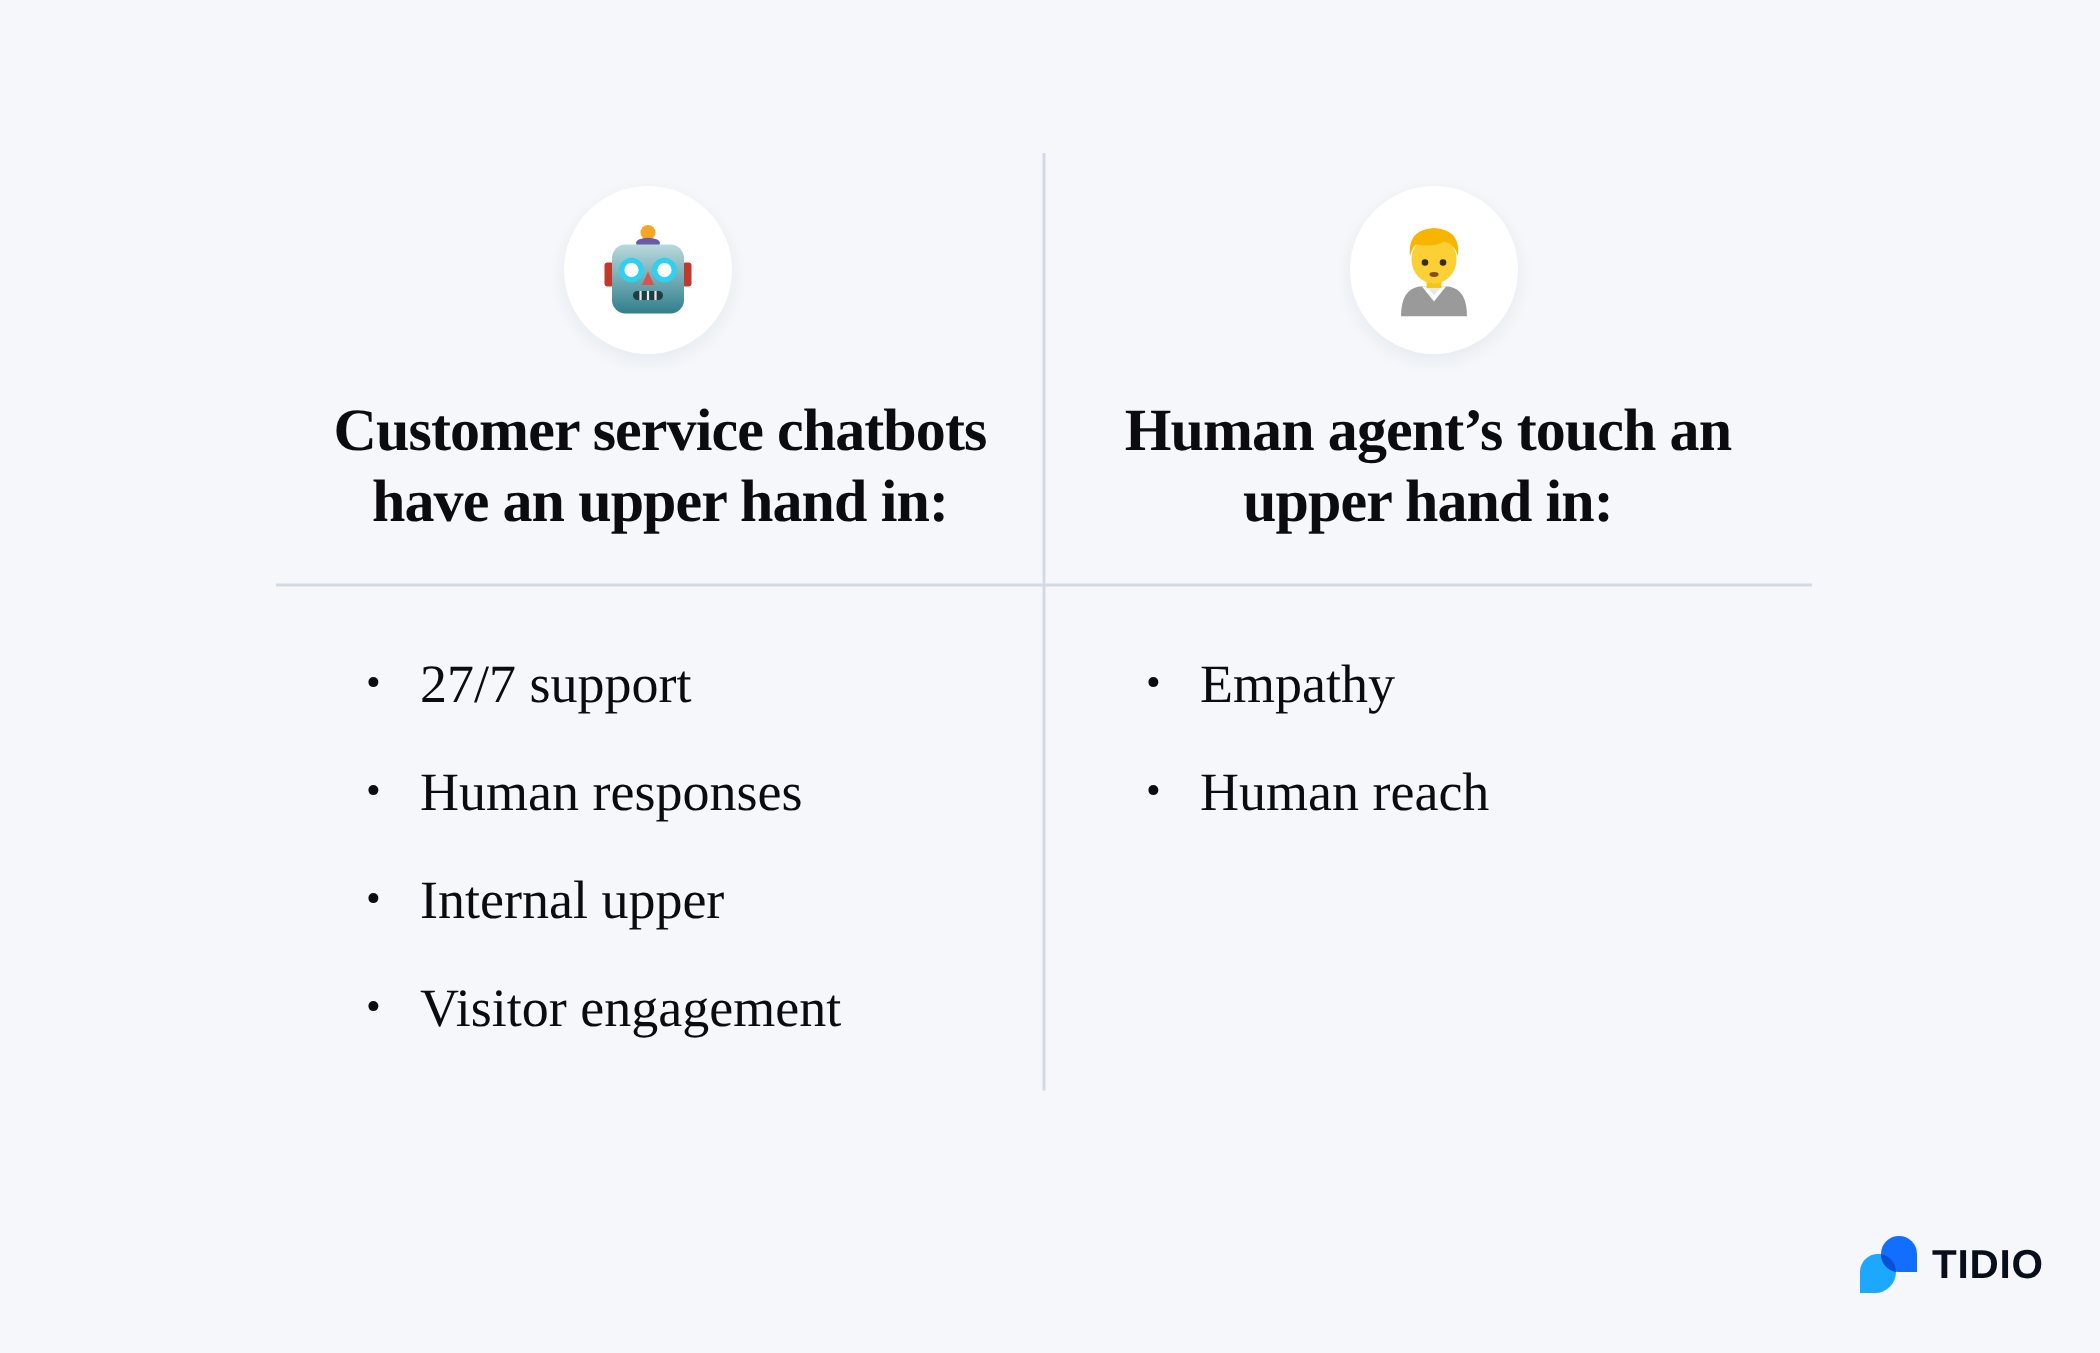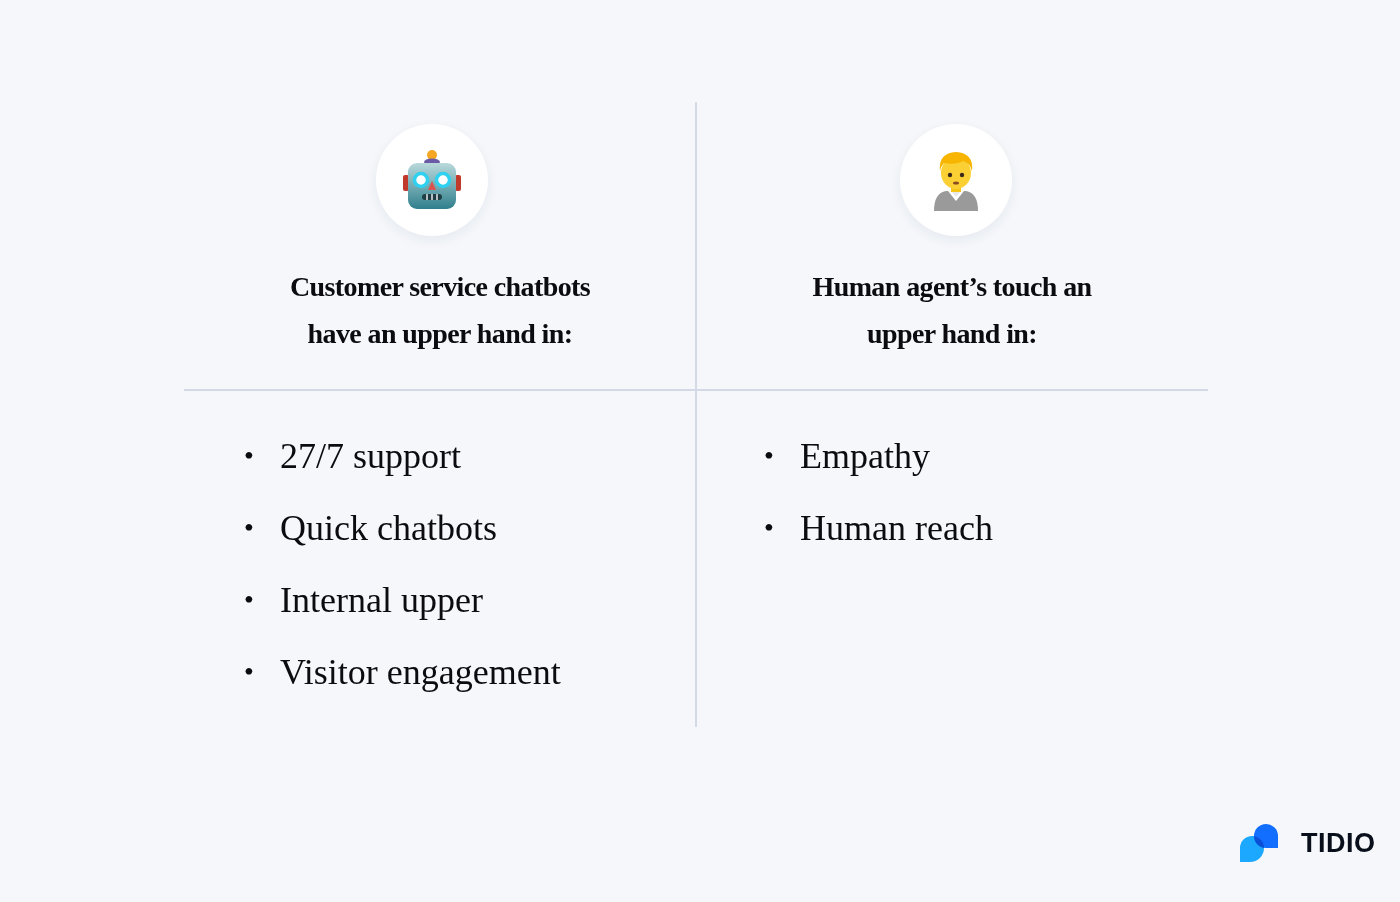--- a/index.html
+++ b/index.html
@@ -22,21 +22,21 @@
     position: absolute; width: 112px; height: 112px; border-radius: 50%;
     background: #ffffff;
     box-shadow: 0 4px 12px rgba(30, 50, 90, 0.07);
     display: flex; align-items: center; justify-content: center;
   }
   .icon-circle.left { left: 376px; top: 124px; }
   .icon-circle.right { left: 900px; top: 124px; }
   .heading {
     position: absolute; text-align: center;
     font-family: "Liberation Serif", "DejaVu Serif", serif;
-    font-weight: bold; font-size: 28px; line-height: 47px;
+    font-weight: bold; font-size: 40px; line-height: 47px;
     letter-spacing: -0.6px;
   }
   .heading.left { left: 184px; width: 512px; top: 263px; }
   .heading.right { left: 696px; width: 512px; top: 263px; }
   .list {
     position: absolute; list-style: none;
     font-family: "Liberation Serif", "DejaVu Serif", serif;
     font-size: 36px;
   }
   .list.left { left: 244px; top: 432px; }
@@ -46,21 +46,21 @@
   }
   .bullet {
     display: inline-block; width: 36px; font-size: 28px; line-height: 48px;
   }
   .logo {
     position: absolute; left: 1240px; top: 824px;
     display: flex; align-items: center;
   }
   .logo-mark { width: 40px; height: 38px; position: relative; }
   .logo-text {
-    margin-left: 21px;
+    margin-left: 8px;
     font-family: "Liberation Sans", "DejaVu Sans", sans-serif;
     font-size: 27px; font-weight: bold; color: #080f1a; letter-spacing: 0.5px;
   }
 </style>
 </head>
 <body>
 
 <div class="vline"></div>
 <div class="hline"></div>
 
@@ -92,21 +92,21 @@
   <div>have an upper hand in:</div>
 </div>
 
 <ul class="list left">
   <li>
       <span class="bullet">•</span>
       <span>27/7 support</span>
     </li>
   <li>
       <span class="bullet">•</span>
-      <span>Quick chatbots</span>
+      <span>Human responses</span>
     </li>
   <li>
       <span class="bullet">•</span>
       <span>Internal upper</span>
     </li>
   <li>
       <span class="bullet">•</span>
       <span>Visitor engagement</span>
     </li>
 </ul>

